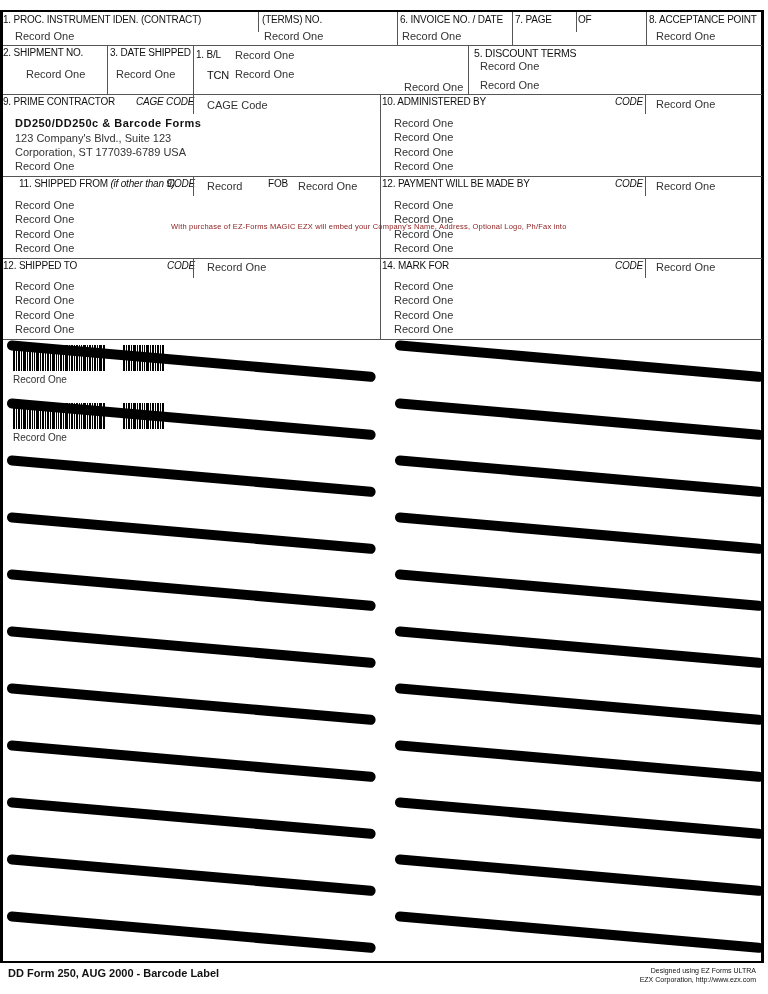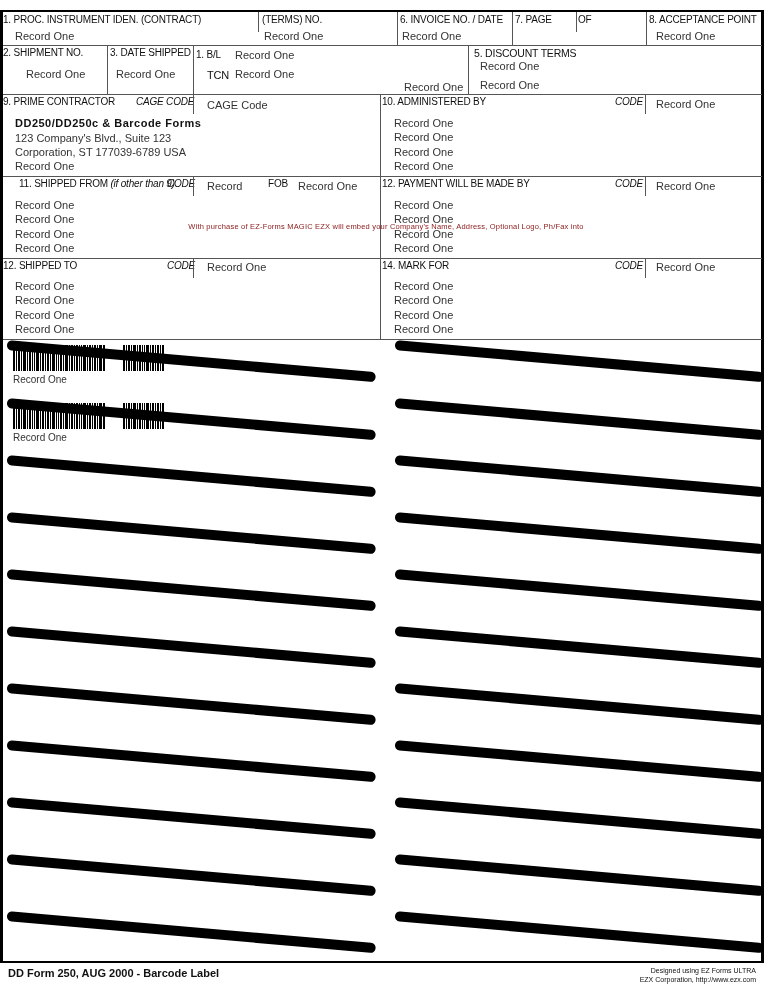--- a/index.html
+++ b/index.html
@@ -6,21 +6,21 @@
   body { width:768px; height:994px; position:relative; overflow:hidden;
          font-family:"Liberation Sans", sans-serif; color:#222; }
   .form { position:absolute; left:0; top:10px; width:764px; height:953px;
           border:2px solid #000; border-left-width:3px; border-right-width:3px; box-sizing:border-box; }
   .lbl { position:absolute; font-size:10px; color:#111; white-space:nowrap; letter-spacing:-0.2px; }
   .it { font-style:italic; }
   .val { position:absolute; font-size:11px; color:#333; white-space:nowrap; }
   .hl { position:absolute; height:1px; background:#555; }
   .vl { position:absolute; width:1px; background:#555; }
   .bold { font-weight:bold; color:#111; letter-spacing:0.5px; }
-  .promo { position:absolute; font-size:7.5px; color:#8b1a1a; white-space:nowrap; letter-spacing:0.2px; text-align:center; line-height:10px; }
+  .promo { position:absolute; font-size:7.5px; color:#8b1a1a; white-space:nowrap; letter-spacing:0.2px; text-align:left; line-height:10px; }
   .strike { position:absolute; height:10px; background:#000; border-radius:5px; transform-origin:0 50%; }
   .barcode { position:absolute; height:26px; }
   .barcode i { display:inline-block; height:100%; background:#000; margin-right:1px; vertical-align:top; }
   .footer-left { position:absolute; left:8px; top:967px; font-size:11px; font-weight:bold; color:#111; }
   .footer-right { position:absolute; right:12px; top:966px; font-size:7px; color:#111; text-align:right; line-height:9px; }
 </style>
 </head>
 <body>
 
 <div class="form">

